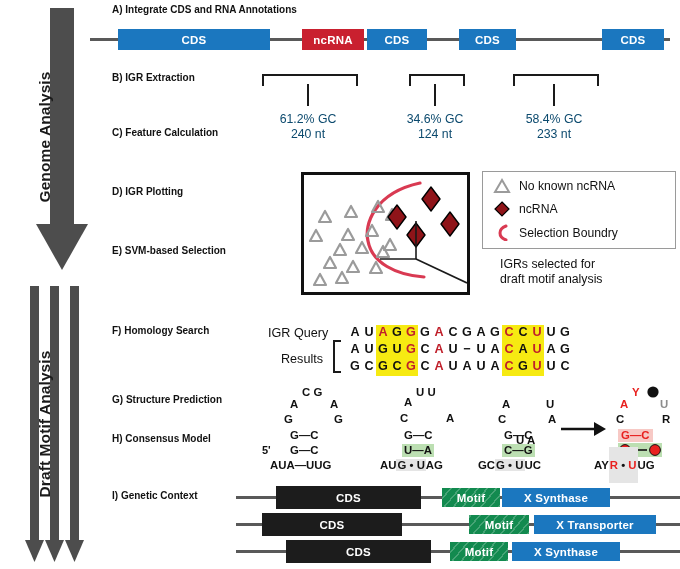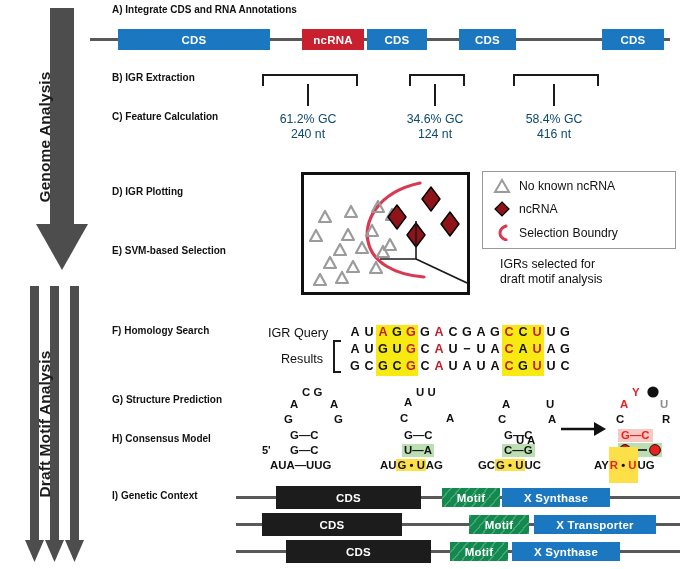--- a/index.html
+++ b/index.html
@@ -57,21 +57,21 @@
   .base.red{color:#c0202b;}
   .base.hl{background:#f6ea12;}
 
   
   .st{position:absolute;font-size:11.4px;font-weight:bold;color:#111;line-height:12px;
       white-space:nowrap;}
   .st.red{color:#e8211f;}
   .st.grey{color:#8d8d8d;}
   .pair{position:absolute;font-size:11.4px;font-weight:bold;line-height:13px;white-space:nowrap;color:#111;}
   .hlgreen{background:#bcdfb2;}
-  .hlblue{background:#fde047;}
+  .hlblue{background:#e5e5e5;}
   .hlpink{background:#f7c9c5;}
 
   .arrow-r{position:absolute;}
 </style>
 </head>
 <body>
 
 <div class="fig">
 
   <svg class="abs" style="left:0;top:0;width:110px;height:569px;">
@@ -127,33 +127,33 @@
     <div class="brk" style="left:262px;top:74px;width:92px;height:10px;"></div>
     <div class="brk-stem" style="left:307px;top:84px;height:22px;"></div>
 
     <div class="brk" style="left:409px;top:74px;width:52px;height:10px;"></div>
     <div class="brk-stem" style="left:434px;top:84px;height:22px;"></div>
 
     <div class="brk" style="left:513px;top:74px;width:82px;height:10px;"></div>
     <div class="brk-stem" style="left:553px;top:84px;height:22px;"></div>
   </div>
 
-  <div class="abs sec" style="left:112px;top:111px;">C) Feature Calculation</div>
+  <div class="abs sec" style="left:112px;top:127px;">C) Feature Calculation</div>
 
   <div class="abs featval" style="left:257px;top:112px;width:102px;">
     <div>61.2% GC</div>
     <div>240 nt</div>
   </div>
   <div class="abs featval" style="left:384px;top:112px;width:102px;">
     <div>34.6% GC</div>
     <div>124 nt</div>
   </div>
   <div class="abs featval" style="left:503px;top:112px;width:102px;">
     <div>58.4% GC</div>
-    <div>416 nt</div>
+    <div>233 nt</div>
   </div>
 
   <div class="abs sec" style="left:112px;top:186px;">D) IGR Plotting</div>
   <div class="abs sec" style="left:112px;top:245px;">E) SVM-based Selection</div>
 
   <div class="abs ylab axlab" style="left:265px;top:218px;width:84px;text-align:center;transform:rotate(-90deg);">IGR %GC</div>
 
   <div class="plotbox" style="left:301px;top:172px;width:163px;height:117px;">
     <svg width="163" height="117" viewBox="0 0 163 117" style="display:block;">
 

